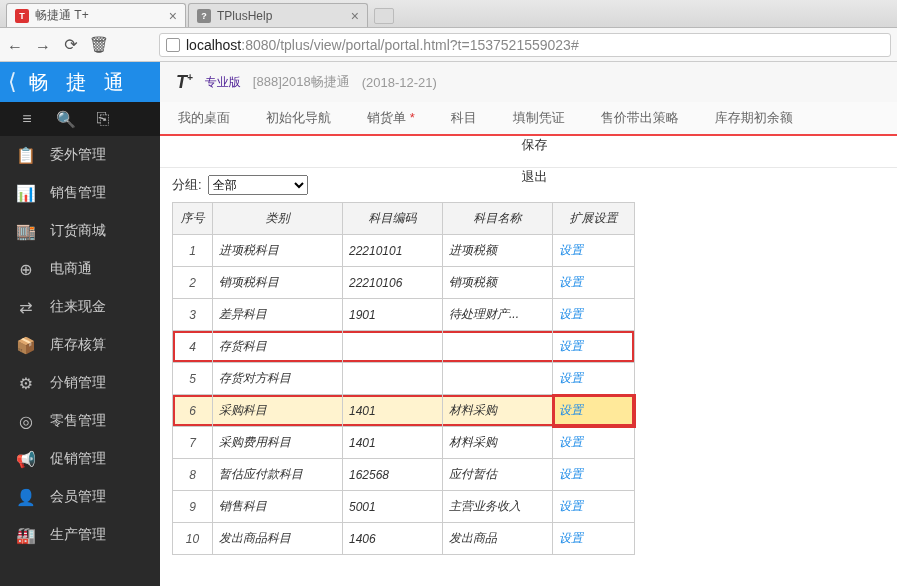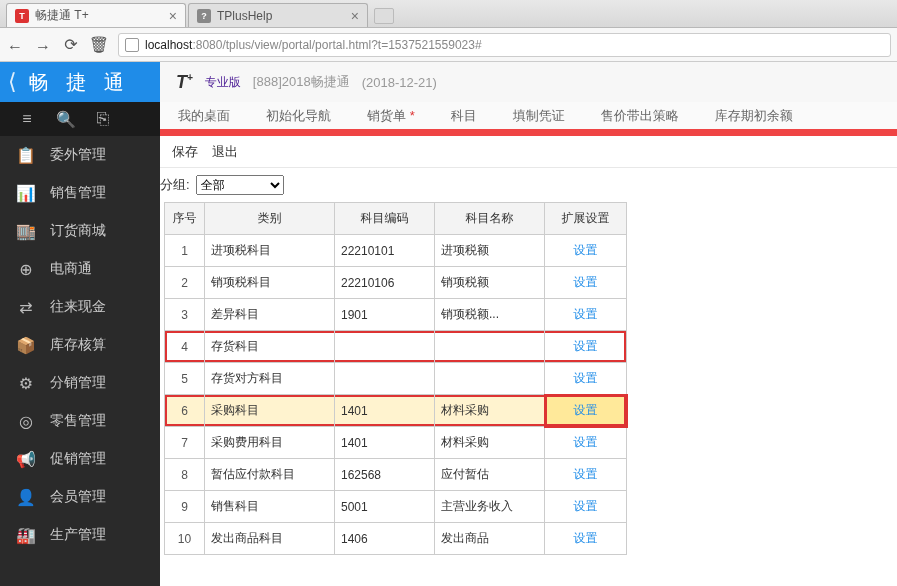--- a/index.html
+++ b/index.html
@@ -9,21 +9,21 @@
 .browser-tabs { height: 28px; background: linear-gradient(#e8e8e8, #d8d8d8); display: flex; align-items: flex-end; border-bottom: 1px solid #b8b8b8; padding-left: 6px; }
 .tab { height: 24px; background: #f7f7f7; border: 1px solid #b0b0b0; border-bottom: none; border-radius: 3px 3px 0 0; display: flex; align-items: center; padding: 0 8px; margin-right: 2px; min-width: 180px; font-size: 12px; color: #555; position: relative; }
 .tab.inactive { background: #e0e0e0; }
 .tab .favicon { width: 14px; height: 14px; background: #d33; border-radius: 2px; margin-right: 6px; display:flex;align-items:center;justify-content:center;color:#fff;font-size:9px;font-weight:bold;}
 .tab.inactive .favicon { background:#888; }
 .tab .close { margin-left: auto; color: #777; font-size: 14px; padding-left:8px;}
 .new-tab { width: 20px; height: 16px; background: #ddd; border: 1px solid #bbb; margin-left: 4px; margin-bottom: 3px; border-radius: 2px;}
 
 .browser-toolbar { height: 34px; background: #f7f7f7; display: flex; align-items: center; padding: 0 6px; border-bottom: 1px solid #ccc; gap: 10px; }
 .nav-btn { width: 18px; height: 18px; display: flex; align-items: center; justify-content: center; color: #555; font-size: 16px; }
-.url-bar { flex: 1; height: 24px; border: 1px solid #ccc; border-radius: 3px; background: #fff; display: flex; align-items: center; padding: 0 6px; font-size: 12px; color: #333; }
+.url-bar { flex: 1; height: 24px; border: 1px solid #ccc; border-radius: 3px; background: #fff; display: flex; align-items: center; padding: 0 6px; font-size: 14px; color: #333; margin-left: 41px; }
 .url-bar .page-icon { width:14px; height:14px; border:1px solid #999; margin-right:6px; border-radius:2px; background:#fff;}
 .url-bar .host { color: #222; }
 .url-bar .path { color: #888; }
 
 
 .app-header { height: 40px; background: #1f8ce8; display: flex; align-items: center; }
 .header-logo { width: 160px; display: flex; align-items: center; color: #fff; font-size: 20px; font-weight: 400; letter-spacing: 6px; padding-left: 8px; font-family: "SimHei", sans-serif; }
 .header-back { color: rgba(255,255,255,0.85); font-size: 22px; margin-right: 6px; }
 .header-info { background: #f7f7f7; flex: 1; height: 40px; display: flex; align-items: center; padding-left: 16px; gap: 12px; }
 .header-info .edition { font-size: 18px; font-style: italic; font-weight: bold; color: #333; }
@@ -36,35 +36,35 @@
 
 
 .sidebar { width: 160px; background: #2a2a2a; color: #ccc; display: flex; flex-direction: column; overflow:hidden;}
 .sidebar-top { height: 34px; background: #1b1b1b; display: flex; align-items: center; gap: 20px; padding-left: 18px; }
 .sidebar-top .sicon { color: #bbb; font-size: 16px; width:18px; text-align:center;}
 .sidebar-item { height: 38px; display: flex; align-items: center; padding-left: 16px; gap: 14px; color: #ccc; font-size: 14px; cursor: pointer; }
 .sidebar-item .sicon { width: 20px; color: #bbb; font-size: 16px; text-align: center; }
 
 
 .content { flex: 1; background: #fff; display: flex; flex-direction: column; }
-.content-tabs { height: 34px; border-bottom: 7px solid #ef4444; display: flex; align-items: center; padding: 0 14px; gap: 28px; font-size: 13px; color: #666; background:#fafafa;}
+.content-tabs { height: 34px; border-bottom: 2px solid #ef4444; display: flex; align-items: center; padding: 0 14px; gap: 28px; font-size: 13px; color: #666; background:#fafafa;}
 .content-tabs .ctab { padding: 2px 4px; cursor: pointer; white-space:nowrap;}
 .content-tabs .ctab .star { color: #d33; }
-.action-bar { height: 32px; display: flex; align-items: center; padding-left: 12px; gap: 14px; font-size: 13px; color: #333; border-bottom: 1px solid #e8e8e8;}
+.action-bar { height: 32px; display: flex; align-items: center; padding-left: 12px; gap: 14px; font-size: 13px; color: #333; border-bottom: 1px solid #e8e8e8; flex-direction: column;}
 .action-bar span { cursor: pointer; }
-.filter-bar { height: 34px; display: flex; align-items: center; gap: 6px; font-size: 13px; }
-.filter-bar select { width: 88px; height: 20px; font-size: 12px; }
+.filter-bar { height: 34px; display: flex; align-items: center; padding-left: 12px; gap: 6px; font-size: 13px; }
+.filter-bar select { width: 100px; height: 20px; font-size: 12px; }
 
 
 .table-wrap { flex: 1; overflow: hidden; }
-table { border-collapse: collapse; width: 462px; margin-left: 4px; table-layout: fixed;}
+table { border-collapse: collapse; width: 462px; margin-left: 12px; table-layout: fixed; font-style: italic;}
 th, td { border: 1px solid #ccc; padding: 6px 6px; font-size: 12px; text-align: left; height: 32px; overflow:hidden; white-space:nowrap; text-overflow:ellipsis;}
 th { background: #f3f3f3; text-align: center; font-weight: normal; }
 td.seq { text-align: center; color:#555;}
-td.ext { text-align: center; }
+td.ext { text-align: left; }
 td.ext a { color: #1f8ce8; cursor: pointer; text-decoration: none; }
 tr.hl-red td { box-shadow: 0 2px 0 0 #d33 inset, 0 -2px 0 0 #d33 inset; }
 tr.hl-red td:first-child { box-shadow: 0 2px 0 0 #d33 inset, 0 -2px 0 0 #d33 inset, 2px 0 0 0 #d33 inset; }
 tr.hl-red td:last-child { box-shadow: 0 2px 0 0 #d33 inset, 0 -2px 0 0 #d33 inset, -2px 0 0 0 #d33 inset; }
 tr.sel td { background: #fff3cf; }
 tr.sel td.ext { background: #ffe99a; outline: 3px solid #d33; outline-offset: -2px;}
 </style>
 </head>
 <body>
 
@@ -211,21 +211,21 @@
               <td class="seq">2</td>
               <td>销项税科目</td>
               <td>22210106</td>
               <td>销项税额</td>
               <td class="ext"><a>设置</a></td>
             </tr>
             <tr>
               <td class="seq">3</td>
               <td>差异科目</td>
               <td>1901</td>
-              <td>销项税额...</td>
+              <td>待处理财产...</td>
               <td class="ext"><a>设置</a></td>
             </tr>
             <tr class="hl-red">
               <td class="seq">4</td>
               <td>存货科目</td>
               <td></td>
               <td></td>
               <td class="ext"><a>设置</a></td>
             </tr>
             <tr>

